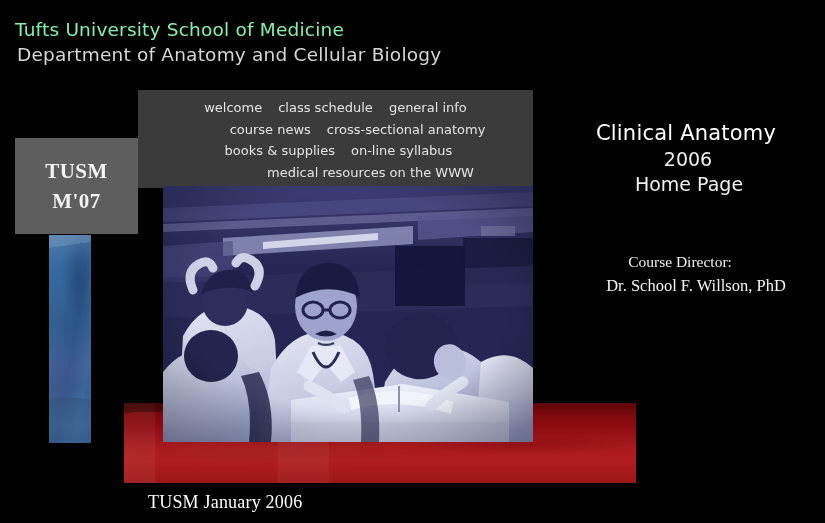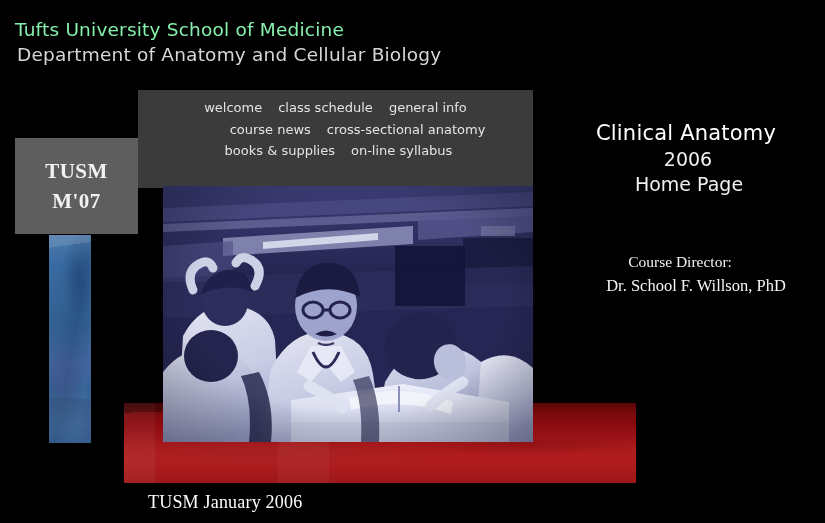--- a/index.html
+++ b/index.html
@@ -256,20 +256,23 @@
     <span class="nav-link">class schedule</span>
     <span class="nav-link">general info</span>
   </div>
   <div class="nav-row r3">
     <span class="nav-link">course news</span>
     <span class="nav-link">cross-sectional anatomy</span>
   </div>
   <div class="nav-row r2">
     <span class="nav-link">books &amp; supplies</span>
     <span class="nav-link">on-line syllabus</span>
+  </div>
+  <div class="nav-row r4">
+    <span class="nav-link">medical resources on the WWW</span>
   </div>
 </div>
 
 <div id="title-block">
   <div class="title-l1">Clinical Anatomy</div>
   <div class="title-l2">2006</div>
   <div class="title-l3">Home Page</div>
 </div>
 
 <div id="director-block">

